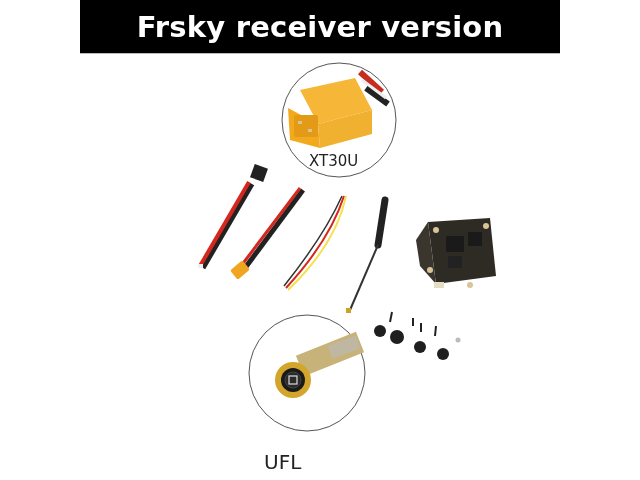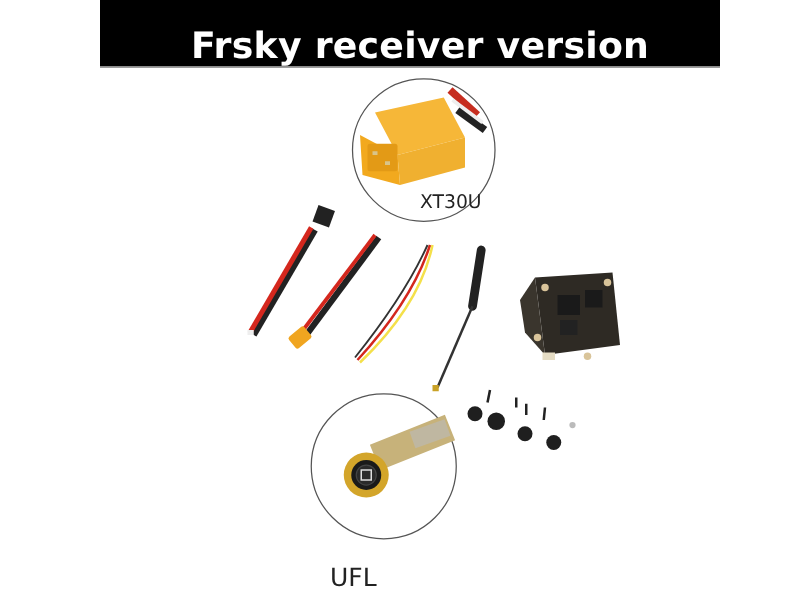--- a/index.html
+++ b/index.html
@@ -1,17 +1,17 @@
 <!DOCTYPE html>
 <html><head>
 <meta charset="utf-8">
 <style>
   html,body{margin:0;padding:0;background:#fff;}
   body{width:640px;height:480px;position:relative;overflow:hidden;font-family:"DejaVu Sans",sans-serif;}
-  .banner{position:absolute;left:80px;top:0;width:480px;height:53px;background:#000;border-bottom:1px solid #bbb;display:flex;align-items:flex-end;justify-content:center;padding-left:16px;}
+  .banner{position:absolute;left:80px;top:0;width:480px;height:53px;background:#000;border-bottom:1px solid #bbb;display:flex;align-items:center;justify-content:center;}
   .banner span{color:#fff;font-weight:bold;font-size:29px;letter-spacing:0.2px;}
   .lbl{position:absolute;color:#222;font-family:"DejaVu Sans",sans-serif;}
   svg{position:absolute;left:0;top:0;}
 </style>
 </head>
 <body>
 
 <div class="banner">
   <span>Frsky receiver version</span>
 </div>
@@ -91,14 +91,14 @@
     <path d="M330 352 L358 342" stroke="#bbb" stroke-width="14" opacity="0.6"></path>
     <g>
       <circle cx="293" cy="380" r="18" fill="#d3a52a"></circle>
       <circle cx="293" cy="380" r="12" fill="#1a1a1a"></circle>
       <circle cx="293" cy="380" r="8" fill="#2a2a2a" stroke="#444"></circle>
       <rect x="289" y="376" width="8" height="8" fill="none" stroke="#ddd" stroke-width="1.2"></rect>
     </g>
   </g>
 </svg>
 
-<div class="lbl" style="left:309px;top:152px;font-size:15px;margin-left:27px;">XT30U</div>
+<div class="lbl" style="left:309px;top:152px;font-size:15px;">XT30U</div>
 <div class="lbl" style="left:264px;top:450px;font-size:20px;">UFL</div>
 
 </body></html>

